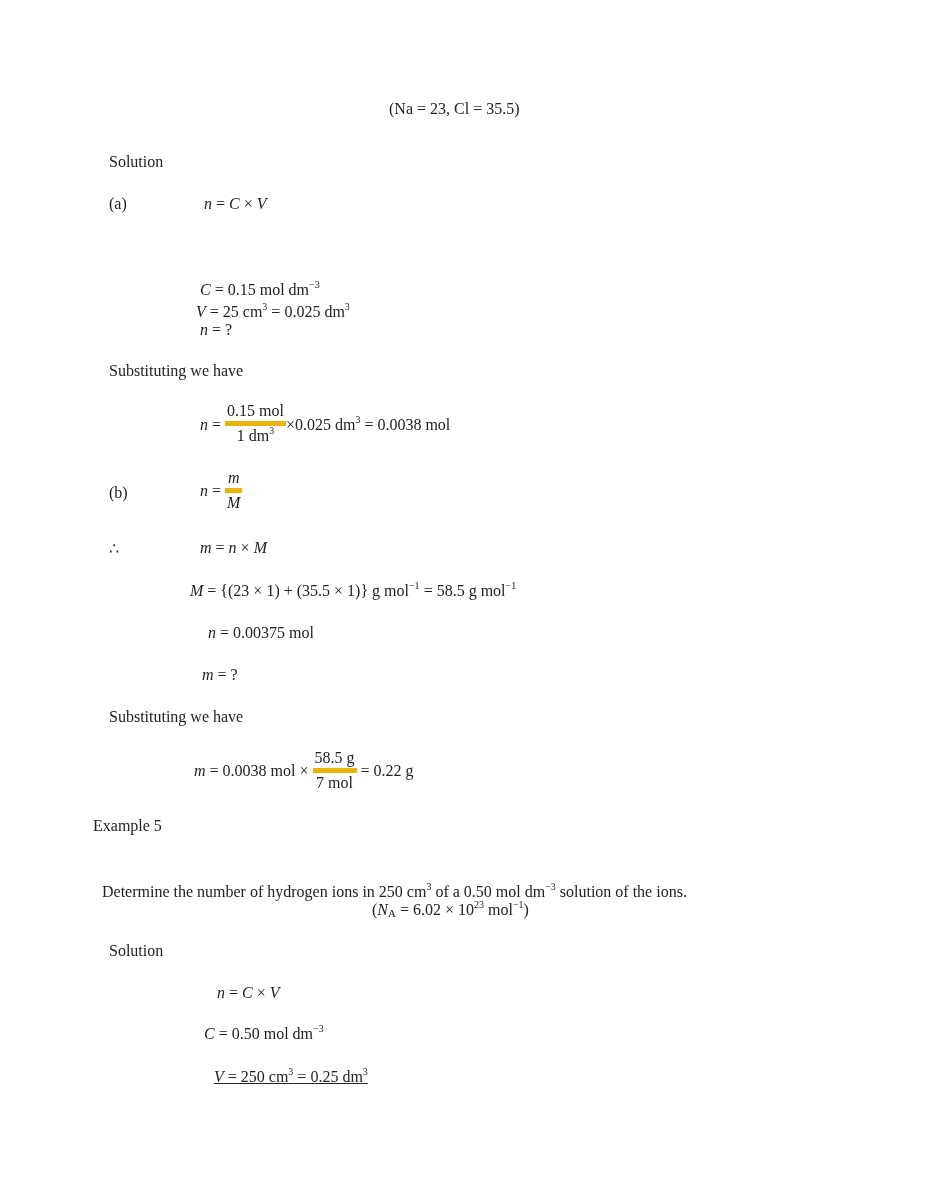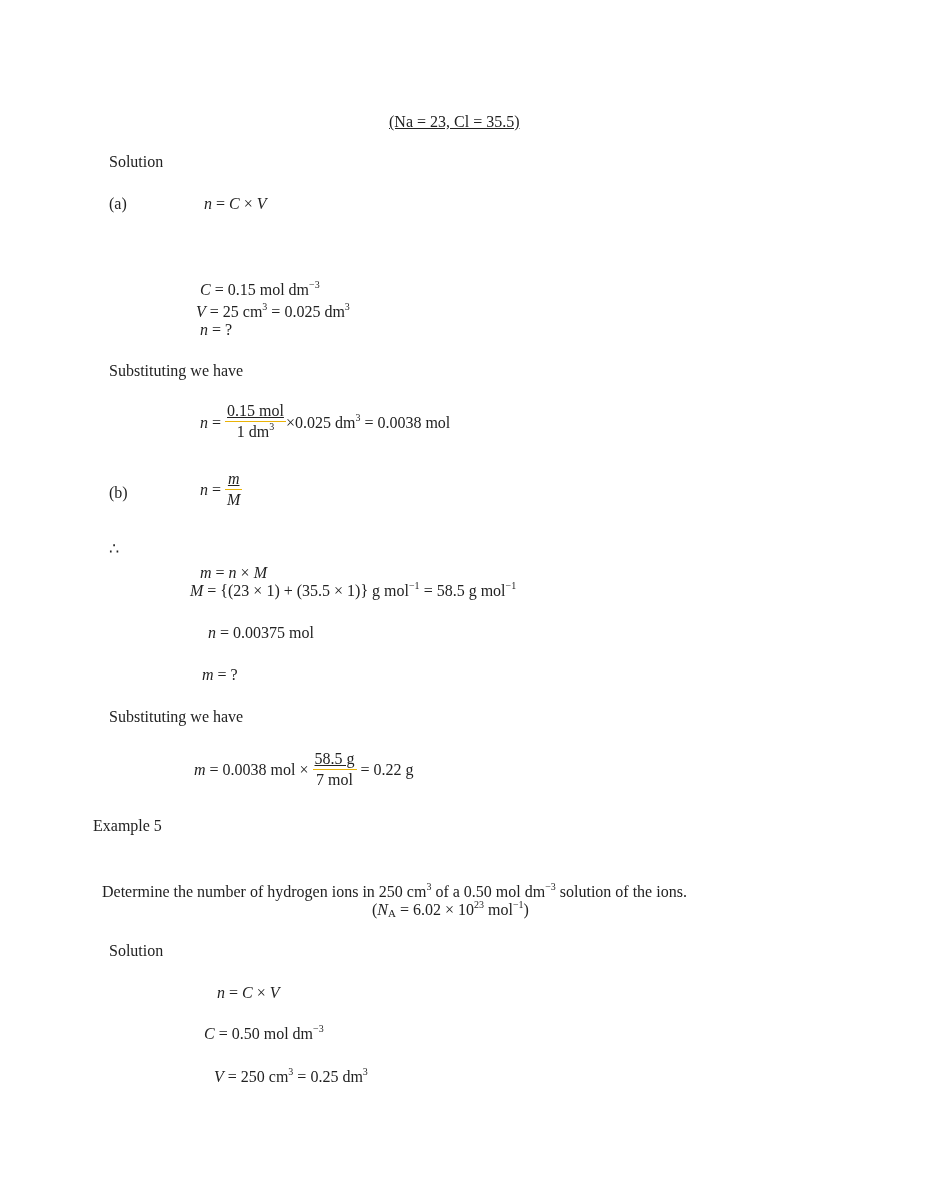--- a/index.html
+++ b/index.html
@@ -6,29 +6,29 @@
   body {
     width: 927px; height: 1200px; position: relative; overflow: hidden;
     font-family: "Liberation Serif", "DejaVu Serif", serif;
     color: #222222; font-size: 16px;
   }
   .ln { position: absolute; white-space: nowrap; line-height: 20px; }
   .i { font-style: italic; }
   sup { font-size: 10px; vertical-align: 0; position: relative; top: -7px; }
   .frac { display: inline-block; vertical-align: middle; text-align: center; position: relative; top: -2px; }
   .frac > span { display: block; line-height: 20px; padding: 0 2px; }
-  .frac > span.num { border-bottom: 1px solid #eab308; text-decoration: underline; }
+  .frac > span.num { border-bottom: 5px solid #eab308; }
   .sub { font-size: 11px; position: relative; top: 2px; font-style: normal; }
 </style>
 </head>
 <body>
 
 <div>
 
-  <div class="ln" style="left:389px; top:112px;text-decoration:underline;">(Na = 23, Cl = 35.5)</div>
+  <div class="ln" style="left:389px; top:99px;">(Na = 23, Cl = 35.5)</div>
 
   <div class="ln" style="left:109px; top:152px;">Solution</div>
 
   <div class="ln" style="left:109px; top:194px;">(a)</div>
   <div class="ln" style="left:204px; top:194px;">
     <span class="i">n</span><span> = </span><span class="i">C</span><span> × </span><span class="i">V</span>
   </div>
   <div class="ln" style="left:200px; top:236px;margin-top:44px;">
     <span class="i">C</span><span> = 0.15 mol dm</span><sup>−3</sup>
   </div>
@@ -44,21 +44,21 @@
   <div class="ln" style="left:200px; top:403px; line-height:40px;">
     <span class="i">n</span><span> = </span><span class="frac"><span class="num">0.15 mol</span><span><span>1 dm</span><sup>3</sup></span></span><span>×0.025 dm</span><sup>3</sup><span> = 0.0038 mol</span>
   </div>
 
   <div class="ln" style="left:109px; top:483px;">(b)</div>
   <div class="ln" style="left:200px; top:470px; line-height:40px;">
     <span class="i">n</span><span> = </span><span class="frac i"><span class="num">m</span><span>M</span></span>
   </div>
 
   <div class="ln" style="left:109px; top:539px;">∴</div>
-  <div class="ln" style="left:200px; top:563px;text-align:right;">
+  <div class="ln" style="left:200px; top:538px;text-align:right;">
     <span class="i">m</span><span> = </span><span class="i">n</span><span> × </span><span class="i">M</span>
   </div>
   <div class="ln" style="left:190px; top:581px;">
     <span class="i">M</span><span> = {(23 × 1) + (35.5 × 1)} g mol</span><sup>−1</sup><span> = 58.5 g mol</span><sup>−1</sup>
   </div>
   <div class="ln" style="left:208px; top:623px;">
     <span class="i">n</span><span> = 0.00375 mol</span>
   </div>
   <div class="ln" style="left:202px; top:665px;">
     <span class="i">m</span><span> = ?</span>
@@ -81,17 +81,17 @@
   </div>
 
   <div class="ln" style="left:109px; top:941px;">Solution</div>
 
   <div class="ln" style="left:217px; top:983px;">
     <span class="i">n</span><span> = </span><span class="i">C</span><span> × </span><span class="i">V</span>
   </div>
   <div class="ln" style="left:204px; top:1024px;">
     <span class="i">C</span><span> = 0.50 mol dm</span><sup>−3</sup>
   </div>
-  <div class="ln" style="left:214px; top:1067px;">
+  <div class="ln" style="left:214px; top:1067px;text-decoration:underline;">
     <span class="i">V</span><span> = 250 cm</span><sup>3</sup><span> = 0.25 dm</span><sup>3</sup>
   </div>
 
 </div>
 
 </body></html>

